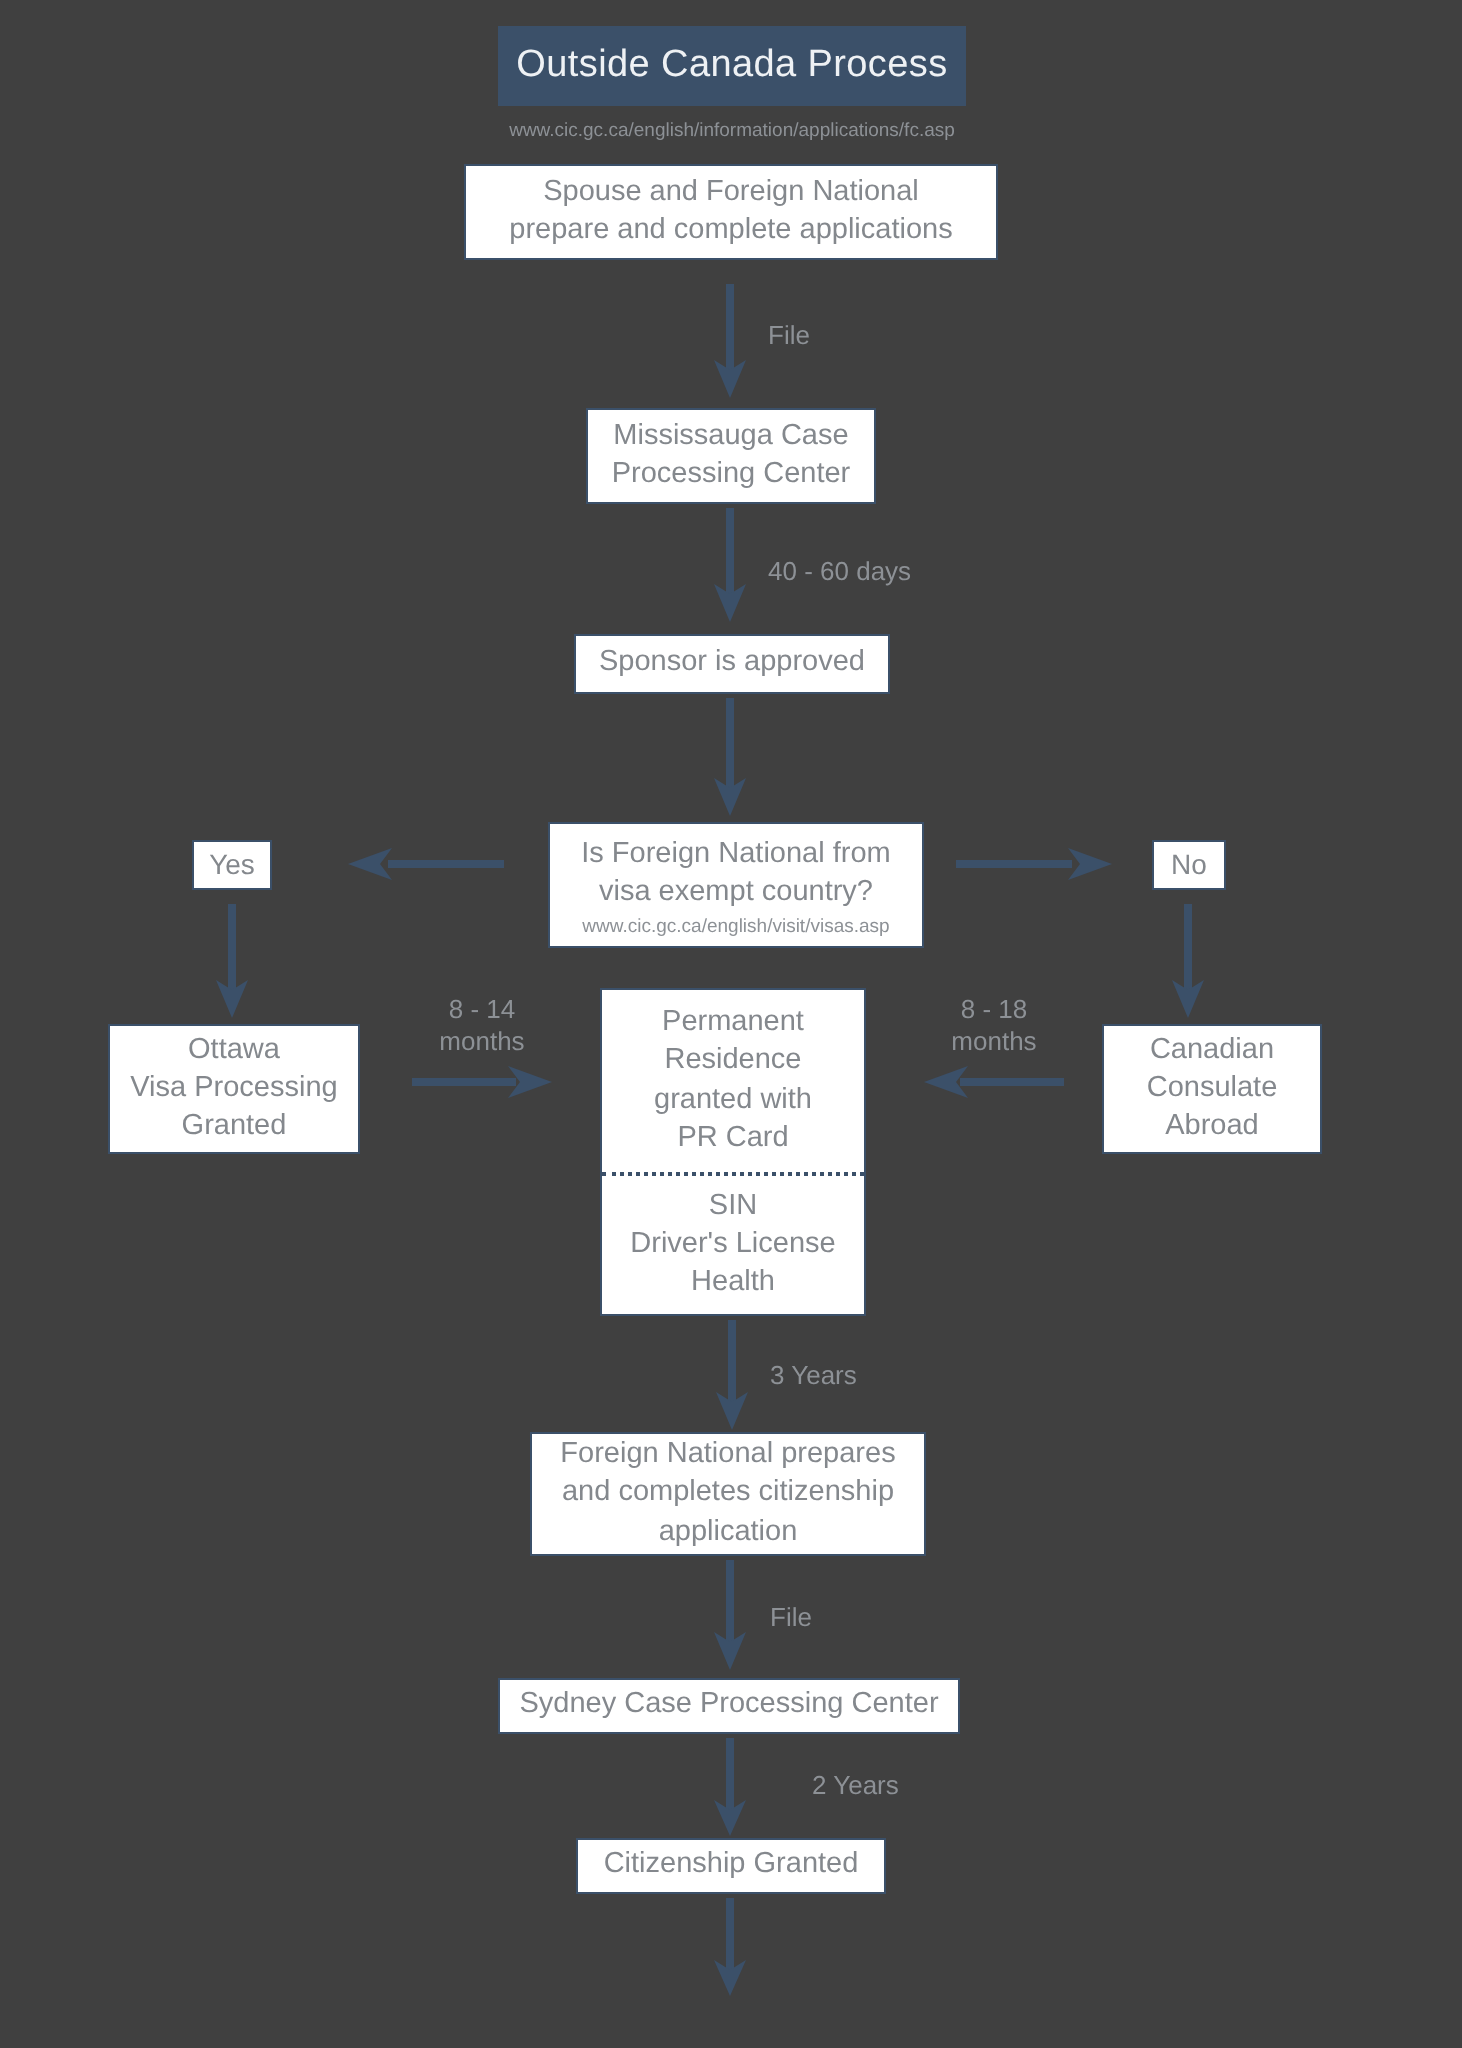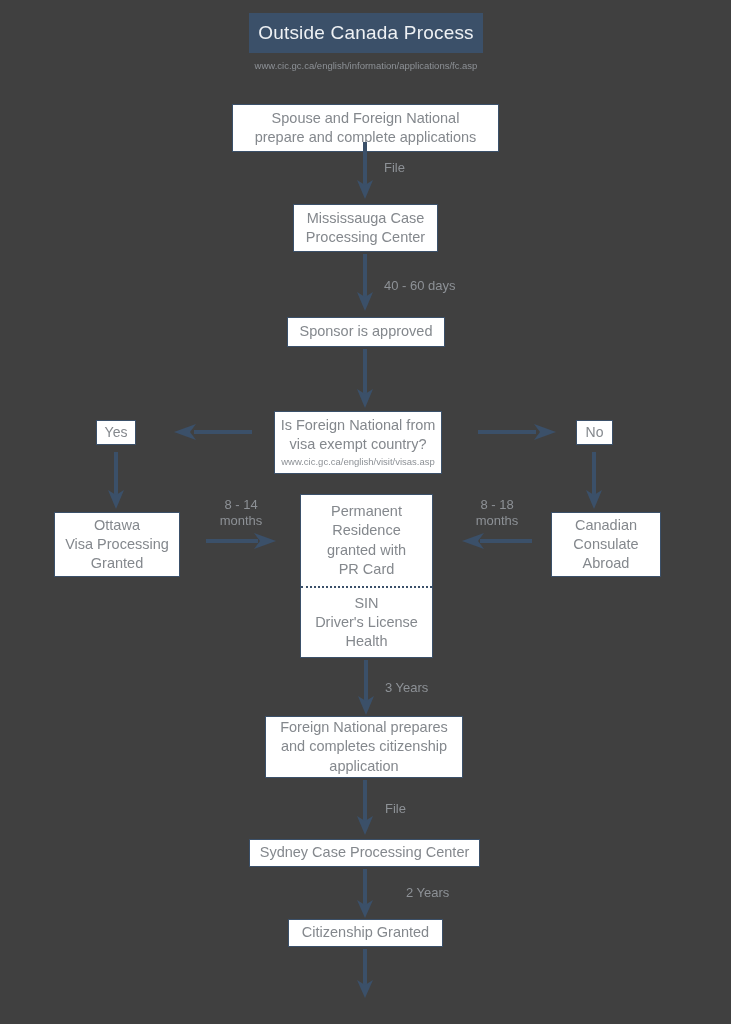--- a/index.html
+++ b/index.html
@@ -106,21 +106,21 @@
 </head>
 <body>
 
 <div id="canvas">
 
   <div class="abs title-banner">
     <span>Outside Canada Process</span>
   </div>
   <div class="abs url-caption" style="left:249px; top:60px; width:234px;">www.cic.gc.ca/english/information/applications/fc.asp</div>
 
-  <div class="abs node" style="left:232px; top:104px; width:267px; height:48px;">
+  <div class="abs node" style="left:232px; top:82px; width:267px; height:48px;">
     <span class="line">Spouse and Foreign National</span>
     <span class="line">prepare and complete applications</span>
   </div>
 
   <div class="abs arrow-v" style="left:356px; top:142px; width:18px; height:58px;">
     <svg class="arrow-svg" width="18" height="58" viewBox="0 0 18 58">
       <line x1="9" y1="0" x2="9" y2="44" stroke="#3b5069" stroke-width="4"></line>
       <polygon points="9,57 1,38 9,43 17,38" fill="#3b5069"></polygon>
     </svg>
   </div>
@@ -143,21 +143,21 @@
     <span class="line">Sponsor is approved</span>
   </div>
 
   <div class="abs arrow-v" style="left:356px; top:349px; width:18px; height:60px;">
     <svg class="arrow-svg" width="18" height="60" viewBox="0 0 18 60">
       <line x1="9" y1="0" x2="9" y2="46" stroke="#3b5069" stroke-width="4"></line>
       <polygon points="9,59 1,40 9,45 17,40" fill="#3b5069"></polygon>
     </svg>
   </div>
 
-  <div class="abs node" style="left:274px; top:411px; width:168px; height:63px; justify-content:center;">
+  <div class="abs node" style="left:274px; top:411px; width:188px; height:63px; justify-content:flex-end;">
     <span class="line">Is Foreign National from</span>
     <span class="line">visa exempt country?</span>
     <span class="url-caption" style="margin-top:2px;">www.cic.gc.ca/english/visit/visas.asp</span>
   </div>
 
   <div class="abs arrow-h" style="left:174px; top:423px; width:78px; height:18px;">
     <svg class="arrow-svg" width="78" height="18" viewBox="0 0 78 18">
       <line x1="78" y1="9" x2="20" y2="9" stroke="#3b5069" stroke-width="4"></line>
       <polygon points="0,9 22,1 16,9 22,17" fill="#3b5069"></polygon>
     </svg>

